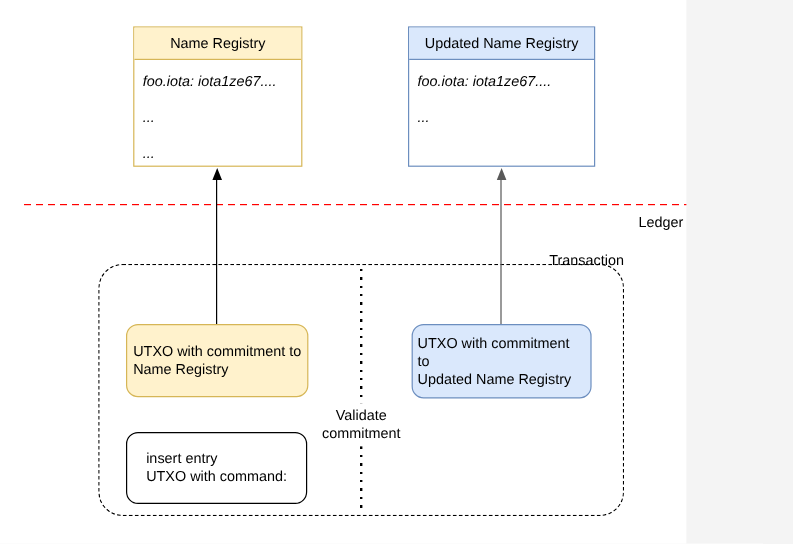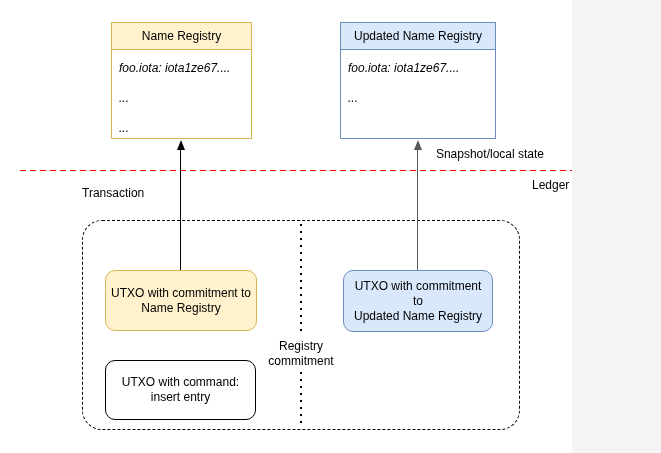--- a/index.html
+++ b/index.html
@@ -25,32 +25,32 @@
   
   .red-divider{
     position:absolute;left:20px;top:170px;width:568px;height:1px;
     background:repeating-linear-gradient(to right,var(--divider-red) 0 6px,transparent 6px 10px);
   }
   .snapshot-label{position:absolute;top:147px;right:28px;}
   .ledger-label{position:absolute;top:178px;left:532px;}
   
   .txn{position:absolute;left:82px;top:220px;width:438px;height:210px;
        border:1px dashed var(--ink);border-radius:20px;}
-  .txn-label{position:absolute;left:82px;top:186px;width:438px;text-align:left;}
+  .txn-label{position:absolute;left:82px;top:210px;width:438px;text-align:right;}
   
   .vdots{position:absolute;left:300px;width:2px;
          background:repeating-linear-gradient(to bottom,var(--ink) 0 2px,transparent 2px 7px);}
   .vdots.seg1{top:224px;height:112px;}
   .vdots.seg2{top:372px;height:56px;}
   .validate-label{position:absolute;left:258px;top:339px;width:86px;
                   text-align:center;line-height:15px;}
   
   .node{position:absolute;border:1px solid;border-radius:10px;
         display:flex;align-items:center;justify-content:center;
-        text-align:center;line-height:15px;padding:4px;}
+        line-height:15px;padding:4px;}
   .node.yellow{left:105px;top:270px;width:152px;height:61px;
                background:var(--yellow-fill);border-color:var(--yellow-border);}
   .node.blue{left:343px;top:270px;width:150px;height:62px;
              background:var(--blue-fill);border-color:var(--blue-border);}
   .node.plain{left:105px;top:360px;width:151px;height:60px;
               background:#fff;border-color:var(--ink);}
   
   .arrow-line{position:absolute;width:1px;top:150px;height:120px;}
   .arrow-line.left{left:180px;background:var(--ink);}
   .arrow-line.right{left:417px;background:var(--grey-arrow);}
@@ -75,51 +75,50 @@
 
   <div class="registry blue">
     <div class="hdr">Updated Name Registry</div>
     <div class="body">
       <div class="entry">foo.iota: iota1ze67....</div>
       <div class="entry">...</div>
     </div>
   </div>
 
   <div class="red-divider"></div>
-  <div class="snapshot-label">Snapshot/local state</div>
   <div class="ledger-label">Ledger</div>
 
   <div class="txn-label">Transaction</div>
   <div class="txn"></div>
 
   <div class="vdots seg1"></div>
   <div class="vdots seg2"></div>
   <div class="validate-label">
-    <div>Registry</div>
+    <div>Validate</div>
     <div>commitment</div>
   </div>
 
   <div class="node yellow">
     <div>
       <div>UTXO with commitment to</div>
       <div>Name Registry</div>
     </div>
   </div>
 
   <div class="node blue">
     <div>
       <div>UTXO with commitment to</div>
       <div>Updated Name Registry</div>
     </div>
   </div>
 
   <div class="node plain">
     <div>
+      <div>insert entry</div>
       <div>UTXO with command:</div>
-      <div>insert entry</div>
     </div>
   </div>
 
   <div class="arrow-line left"></div>
   <div class="arrow-head left"></div>
   <div class="arrow-line right"></div>
   <div class="arrow-head right"></div>
 
 </div>
 

